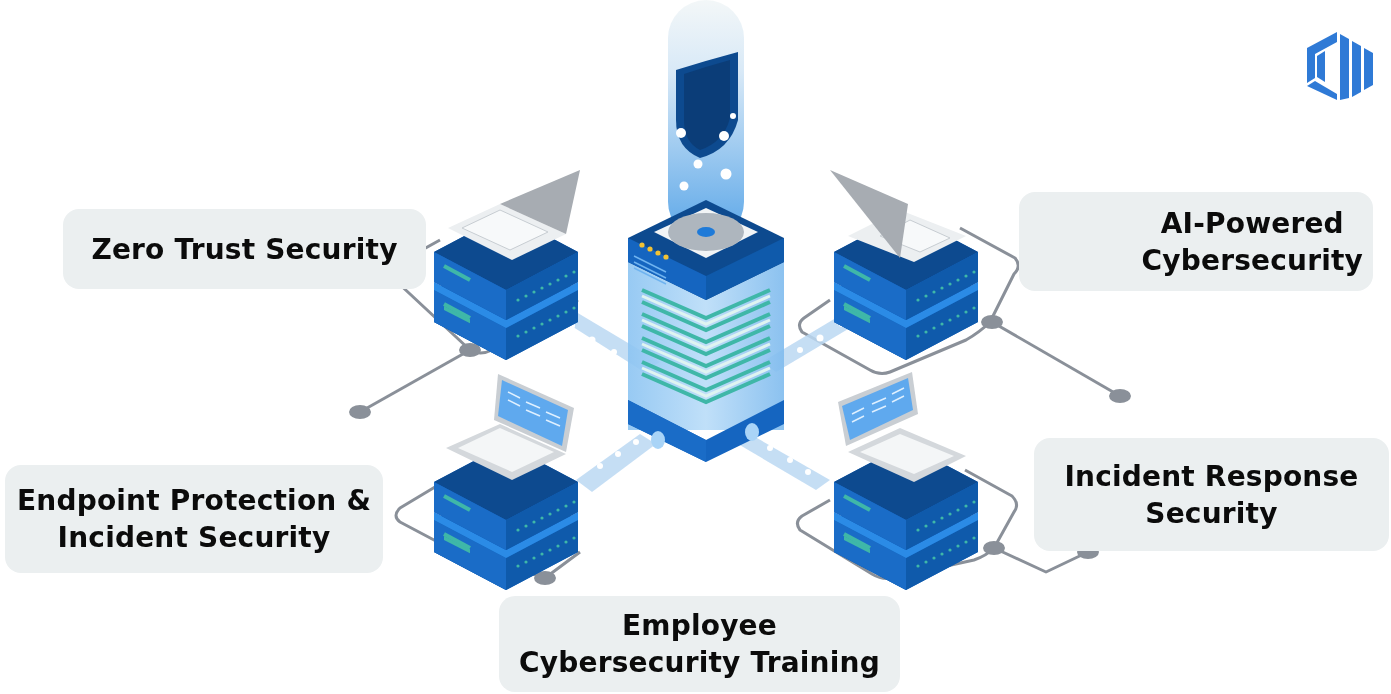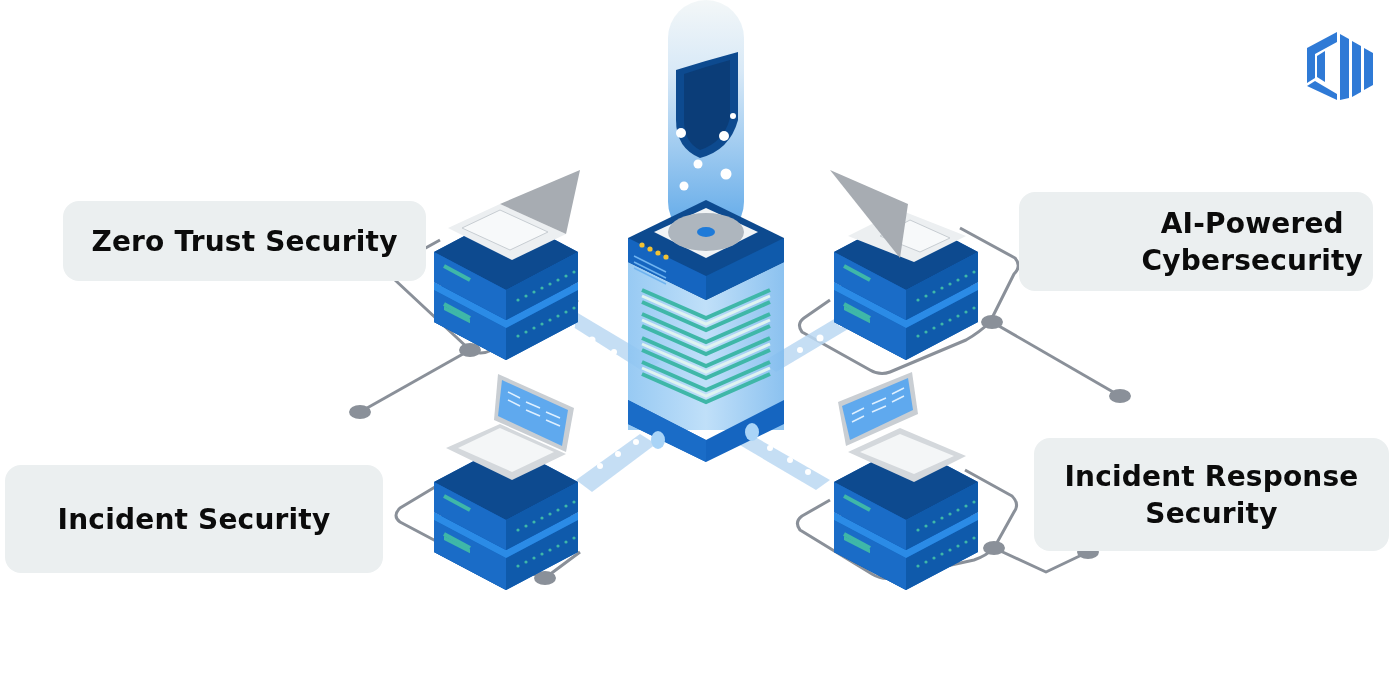--- a/index.html
+++ b/index.html
@@ -217,44 +217,51 @@
           <circle cx="666" cy="257" r="2.6"></circle>
       </g>
       <g stroke="#6fb3f0" stroke-width="1.5">
         <line x1="634" y1="256" x2="666" y2="272"></line>
           <line x1="634" y1="262" x2="666" y2="278"></line>
         <line x1="634" y1="268" x2="666" y2="284"></line>
       </g>
     </g>
   </svg>
 
-  <div class="label" style="left:63px; top:201px; width:363px; height:80px;">
+  <div class="label" style="left:63px; top:209px; width:363px; height:80px;">
     <span>Zero Trust Security</span>
   </div>
 
   <div class="label" style="left:1019px; top:192px; width:354px; height:99px;justify-content:flex-end;">
     <div>
       <span>AI-Powered</span>
       <span>Cybersecurity</span>
     </div>
   </div>
 
   <div class="label" style="left:5px; top:465px; width:378px; height:108px;">
     <div>
+      <span>Endpoint Protection &amp;</span>
       <span>Incident Security</span>
     </div>
   </div>
 
   <div class="label" style="left:1034px; top:438px; width:355px; height:113px;">
     <div>
       <span>Incident Response</span>
       <span>Security</span>
     </div>
   </div>
 
+  <div class="label" style="left:499px; top:596px; width:401px; height:96px;">
+    <div>
+      <span>Employee</span>
+      <span>Cybersecurity Training</span>
+    </div>
+  </div>
 
   <svg class="logo" viewBox="0 0 74 74">
     <path d="M34,4 L34,14 L12,26 L12,50 L4,55 L4,20 Z" fill="#2f7ad6"></path>
     <path d="M4,58 L12,53 L34,66 L34,72 Z" fill="#2f7ad6"></path>
     <path d="M37,6 L46,11 L46,70 L37,72 Z" fill="#2f7ad6"></path>
     <path d="M49,13 L58,18 L58,64 L49,69 Z" fill="#2f7ad6"></path>
     <path d="M61,20 L70,25 L70,57 L61,62 Z" fill="#2f7ad6"></path>
     <path d="M14,28 L22,23 L22,54 L14,49 Z" fill="#2f7ad6"></path>
   </svg>
 </div>

